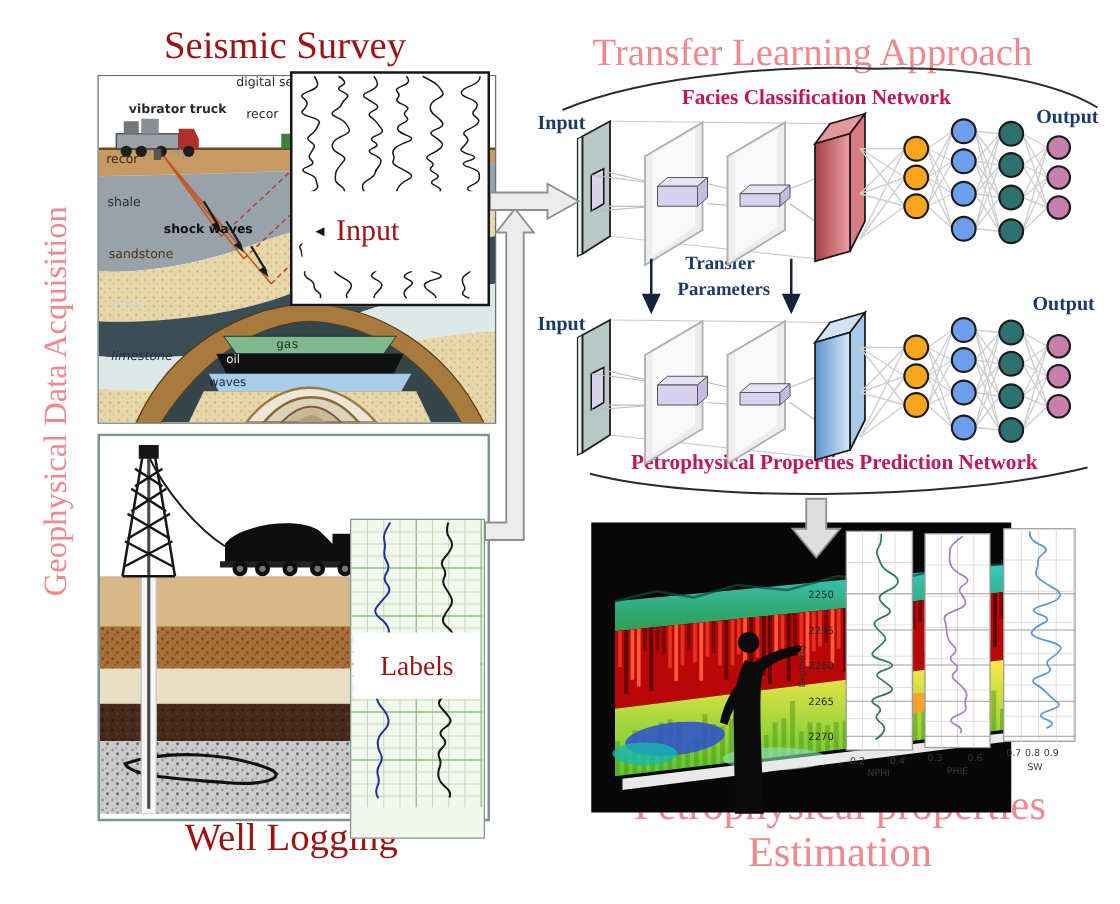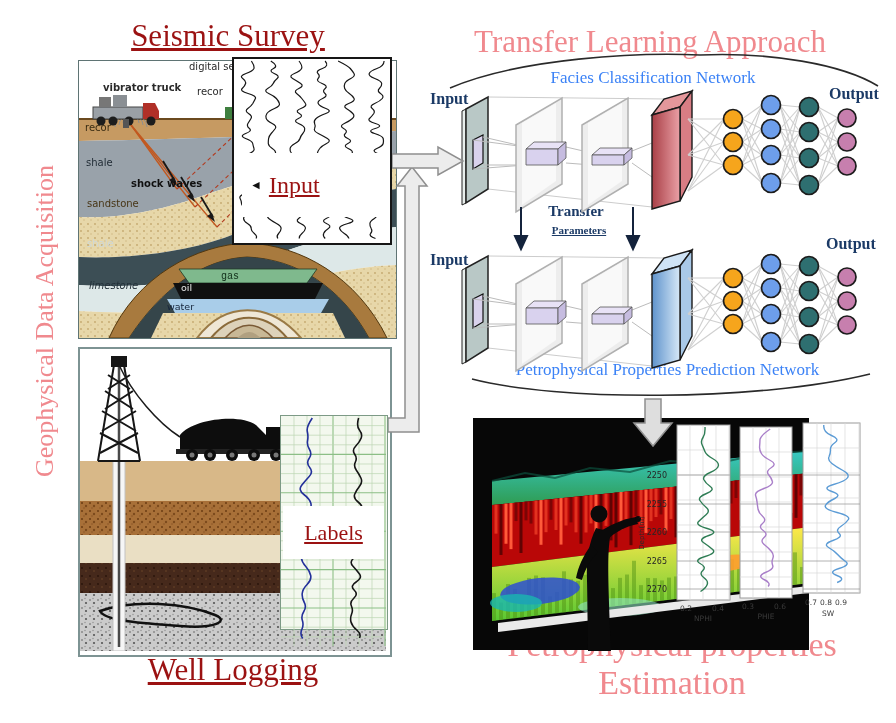--- a/index.html
+++ b/index.html
@@ -1,28 +1,28 @@
 <!DOCTYPE html>
 <html style="--dark-red: #9b1212; --pink: #f0898e; --navy: #1b3a66; --node-orange: #f6a51c; --node-blue: #6d9eeb; --node-teal: #2e6f70; --node-pink: #c77fae;"><head>
 <meta charset="utf-8">
 <style>
   html,body{margin:0;padding:0;background:#fff;}
   .canvas{position:relative;width:896px;height:723px;background:#fff;overflow:hidden;
           font-family:"Liberation Serif",serif;}
   .abs{position:absolute;}
   .ctr{text-align:center;}
-  .redT{color:var(--dark-red);text-decoration:underline;}
+  .redT{color:var(--dark-red);}
   .pinkT{color:var(--pink);}
   .navyT{color:var(--navy);font-weight:bold;}
-  .blackT{color:#3b82f6;font-weight:normal;}
+  .blackT{color:#be185d;font-weight:bold;}
   .figlabel{position:absolute;font-family:"DejaVu Sans",sans-serif;font-size:10px;line-height:1;white-space:nowrap;}
   .panel{box-sizing:border-box;}
   #trace-panel{left:232px;top:57px;width:160px;height:188px;background:#fff;border:2px solid #161616;z-index:3;}
   #input-box{left:8px;top:94px;width:136px;height:64px;background:#fff;display:flex;align-items:center;gap:7px;padding-left:8px;}
-  #log-panel{left:280px;top:415px;width:108px;height:215px;background:#f3f8ee;border:1.5px solid #7d9a86;z-index:3;}
+  #log-panel{left:280px;top:415px;width:108px;height:256px;background:#f3f8ee;border:1.5px solid #7d9a86;z-index:3;}
   #labels-box{left:2px;top:90px;width:101px;height:53px;background:#fff;display:flex;align-items:center;justify-content:center;}
   svg text{font-family:"DejaVu Sans",sans-serif;}
   .tick{font-size:7.5px;fill:#3a3a3a;}
   .dtick{font-size:8px;fill:#262626;}
 </style>
 </head>
 <body>
 
 <div class="canvas">
 
@@ -33,21 +33,21 @@
   <div class="abs pinkT ctr" style="left:470px;top:24px;width:360px;font-size:31px;">Transfer Learning Approach</div>
   <div class="abs blackT ctr" style="left:498px;top:68px;width:310px;font-size:17px;">Facies Classification Network</div>
   <div class="abs blackT ctr" style="left:455px;top:360px;width:425px;font-size:17px;">Petrophysical Properties Prediction Network</div>
   <div class="abs pinkT ctr" style="left:452px;top:626px;width:440px;font-size:34px;">Petrophysical properties Estimation</div>
 
   <div class="abs navyT" style="left:430px;top:90px;font-size:16px;">Input</div>
   <div class="abs navyT" style="left:829px;top:85px;font-size:16px;">Output</div>
   <div class="abs navyT" style="left:430px;top:251px;font-size:16px;">Input</div>
   <div class="abs navyT" style="left:826px;top:235px;font-size:16px;">Output</div>
   <div class="abs navyT ctr" style="left:530px;top:203px;width:92px;font-size:15px;">Transfer</div>
-  <div class="abs navyT ctr" style="left:518px;top:224px;width:122px;font-size:11px;text-decoration:underline;">Parameters</div>
+  <div class="abs navyT ctr" style="left:518px;top:224px;width:122px;font-size:15px;">Parameters</div>
 
   <div class="abs" style="left:78px;top:60px;width:317px;height:277px;border:1.5px solid #5f7474;">
     <svg width="317" height="277" viewBox="0 0 317 277">
       <defs>
         <pattern id="sandP" width="7" height="7" patternUnits="userSpaceOnUse">
           <rect width="7" height="7" fill="#e7d7a9"></rect>
             <circle cx="2" cy="2" r="0.9" fill="#c4a86e"></circle>
             <circle cx="5" cy="5" r="0.7" fill="#cdb37c"></circle>
         </pattern>
       </defs>
@@ -115,21 +115,21 @@
     <span class="figlabel" style="left:110px;top:1px;color:#2a2a2a;">digital seis</span>
     <span class="figlabel" style="left:118px;top:26px;color:#2a2a2a;text-align:center;">recor</span>
     <span class="figlabel" style="left:6px;top:62px;color:#3a2c12;">recor</span>
     <span class="figlabel" style="left:7px;top:97px;color:#1f2a33;">shale</span>
     <span class="figlabel" style="left:52px;top:118px;font-weight:bold;color:#101010;">shock waves</span>
     <span class="figlabel" style="left:8px;top:138px;color:#473515;">sandstone</span>
     <span class="figlabel" style="left:8px;top:178px;color:#cfd8d8;">shale</span>
     <span class="figlabel" style="left:10px;top:220px;color:#24313a;font-style:italic;">limestone</span>
     <span class="figlabel" style="left:142px;top:211px;font-size:10px;color:#11301a;font-family:Liberation Mono, monospace;">gas</span>
     <span class="figlabel" style="left:102px;top:222px;font-size:9.5px;color:#e8e8e8;">oil</span>
-    <span class="figlabel" style="left:88px;top:241px;font-size:9.5px;color:#15243a;">water</span>
+    <span class="figlabel" style="left:88px;top:241px;font-size:9.5px;color:#15243a;">waves</span>
   </div>
 
   <div class="abs panel" id="trace-panel">
     <svg width="156" height="184" viewBox="0 0 156 184">
       <path fill="none" stroke="#171717" stroke-width="1.2" d="M17.4,2.0 Q20.7,7.0 19.9,9.5 Q19.0,12.0 12.0,14.5 Q5.0,17.0 8.7,19.5 Q12.3,22.0 11.6,24.5 Q10.9,27.0 8.2,29.5 Q5.5,32.0 14.1,34.5 Q22.6,37.0 21.4,39.5 Q20.2,42.0 18.8,44.5 Q17.3,47.0 13.8,49.5 Q10.4,52.0 14.5,54.5 Q18.6,57.0 17.0,59.5 Q15.5,62.0 13.9,64.5 Q12.4,67.0 15.4,69.5 Q18.4,72.0 11.7,74.5 Q5.0,77.0 11.6,79.5 Q18.3,82.0 18.7,84.5 Q19.2,87.0 20.0,89.5 Q20.9,92.0 15.3,94.5 Q9.7,97.0 15.6,99.5 Q21.6,102.0 21.1,104.5 Q20.7,107.0 20.1,109.5 Q19.4,112.0 19.8,114.5 Q20.1,117.0 21.6,119.5 Q23.1,122.0 20.1,124.5 Q17.1,127.0 16.9,129.5 Q16.7,132.0 10.7,134.5 Q4.7,137.0 6.1,139.5 Q7.5,142.0 7.5,144.5 Q7.6,147.0 12.8,149.5 Q18.1,152.0 13.8,154.5 Q9.6,157.0 9.6,159.5 Q9.6,162.0 13.5,164.5 Q17.5,167.0 17.2,169.5 Q17.0,172.0 20.3,174.5 Q23.7,177.0 22.0,179.5"></path>
       <path fill="none" stroke="#171717" stroke-width="1.2" d="M36.8,2.0 Q44.9,7.0 39.5,9.5 Q34.1,12.0 40.2,14.5 Q46.3,17.0 43.2,19.5 Q40.2,22.0 39.2,24.5 Q38.2,27.0 33.7,29.5 Q29.2,32.0 34.7,34.5 Q40.2,37.0 42.4,39.5 Q44.6,42.0 45.4,44.5 Q46.3,47.0 40.5,49.5 Q34.7,52.0 32.9,54.5 Q31.2,57.0 32.2,59.5 Q33.2,62.0 38.2,64.5 Q43.1,67.0 41.3,69.5 Q39.4,72.0 37.2,74.5 Q35.0,77.0 34.6,79.5 Q34.2,82.0 34.3,84.5 Q34.5,87.0 38.3,89.5 Q42.1,92.0 41.5,94.5 Q40.8,97.0 38.6,99.5 Q36.5,102.0 37.9,104.5 Q39.3,107.0 36.0,109.5 Q32.7,112.0 39.9,114.5 Q47.1,117.0 46.7,119.5 Q46.4,122.0 40.1,124.5 Q33.9,127.0 34.1,129.5 Q34.2,132.0 36.3,134.5 Q38.4,137.0 43.6,139.5 Q48.7,142.0 46.5,144.5 Q44.3,147.0 44.9,149.5 Q45.4,152.0 38.4,154.5 Q31.5,157.0 34.7,159.5 Q37.9,162.0 42.5,164.5 Q47.2,167.0 47.1,169.5 Q47.0,172.0 44.6,174.5 Q42.1,177.0 43.8,179.5"></path>
       <path fill="none" stroke="#171717" stroke-width="1.2" d="M65.0,2.0 Q68.8,7.0 67.6,9.5 Q66.4,12.0 60.4,14.5 Q54.3,17.0 58.6,19.5 Q62.9,22.0 66.7,24.5 Q70.4,27.0 64.8,29.5 Q59.3,32.0 62.6,34.5 Q65.8,37.0 67.8,39.5 Q69.8,42.0 71.5,44.5 Q73.3,47.0 66.9,49.5 Q60.4,52.0 65.3,54.5 Q70.2,57.0 64.4,59.5 Q58.5,62.0 64.5,64.5 Q70.4,67.0 70.7,69.5 Q71.1,72.0 68.8,74.5 Q66.6,77.0 66.0,79.5 Q65.4,82.0 61.0,84.5 Q56.5,87.0 56.1,89.5 Q55.6,92.0 57.6,94.5 Q59.5,97.0 65.1,99.5 Q70.8,102.0 64.7,104.5 Q58.6,107.0 63.6,109.5 Q68.6,112.0 66.9,114.5 Q65.3,117.0 65.2,119.5 Q65.1,122.0 65.8,124.5 Q66.4,127.0 68.5,129.5 Q70.6,132.0 69.0,134.5 Q67.4,137.0 64.9,139.5 Q62.4,142.0 65.0,144.5 Q67.7,147.0 69.6,149.5 Q71.5,152.0 69.8,154.5 Q68.0,157.0 64.6,159.5 Q61.1,162.0 66.5,164.5 Q71.9,167.0 71.4,169.5 Q71.0,172.0 67.9,174.5 Q64.9,177.0 65.2,179.5"></path>
       <path fill="none" stroke="#171717" stroke-width="1.2" d="M91.1,2.0 Q95.5,7.0 88.4,9.5 Q81.3,12.0 83.9,14.5 Q86.5,17.0 84.1,19.5 Q81.7,22.0 88.1,24.5 Q94.4,27.0 91.2,29.5 Q88.0,32.0 91.0,34.5 Q94.1,37.0 88.6,39.5 Q83.1,42.0 84.2,44.5 Q85.2,47.0 91.9,49.5 Q98.7,52.0 91.8,54.5 Q84.9,57.0 82.1,59.5 Q79.4,62.0 80.6,64.5 Q81.8,67.0 80.6,69.5 Q79.3,72.0 84.3,74.5 Q89.2,77.0 93.4,79.5 Q97.6,82.0 92.6,84.5 Q87.6,87.0 85.7,89.5 Q83.7,92.0 83.3,94.5 Q82.8,97.0 83.2,99.5 Q83.6,102.0 82.5,104.5 Q81.4,107.0 89.5,109.5 Q97.6,112.0 88.5,114.5 Q79.3,117.0 84.1,119.5 Q89.0,122.0 89.8,124.5 Q90.6,127.0 87.3,129.5 Q84.0,132.0 86.1,134.5 Q88.2,137.0 87.2,139.5 Q86.3,142.0 89.5,144.5 Q92.8,147.0 95.6,149.5 Q98.5,152.0 98.1,154.5 Q97.7,157.0 92.2,159.5 Q86.7,162.0 92.4,164.5 Q98.2,167.0 94.4,169.5 Q90.5,172.0 89.6,174.5 Q88.6,177.0 91.2,179.5"></path>
       <path fill="none" stroke="#171717" stroke-width="1.2" d="M104.1,2.0 Q114.1,7.0 116.3,9.5 Q118.4,12.0 120.0,14.5 Q121.6,17.0 116.8,19.5 Q111.9,22.0 110.8,24.5 Q109.7,27.0 110.7,29.5 Q111.6,32.0 115.3,34.5 Q118.9,37.0 120.1,39.5 Q121.3,42.0 114.7,44.5 Q108.2,47.0 112.3,49.5 Q116.5,52.0 118.8,54.5 Q121.2,57.0 118.4,59.5 Q115.7,62.0 110.3,64.5 Q104.9,67.0 109.6,69.5 Q114.2,72.0 111.3,74.5 Q108.4,77.0 113.8,79.5 Q119.3,82.0 113.9,84.5 Q108.5,87.0 114.2,89.5 Q119.9,92.0 117.9,94.5 Q116.0,97.0 110.1,99.5 Q104.3,102.0 107.1,104.5 Q109.8,107.0 116.6,109.5 Q123.3,112.0 118.4,114.5 Q113.4,117.0 117.6,119.5 Q121.8,122.0 114.7,124.5 Q107.7,127.0 112.6,129.5 Q117.5,132.0 113.0,134.5 Q108.6,137.0 116.3,139.5 Q123.9,142.0 116.2,144.5 Q108.6,147.0 107.7,149.5 Q106.8,152.0 107.1,154.5 Q107.5,157.0 115.3,159.5 Q123.1,162.0 113.9,164.5 Q104.8,167.0 105.6,169.5 Q106.3,172.0 110.3,174.5 Q114.4,177.0 114.9,179.5"></path>
       <path fill="none" stroke="#171717" stroke-width="1.2" d="M150.1,2.0 Q149.9,7.0 143.0,9.5 Q136.1,12.0 135.2,14.5 Q134.3,17.0 140.8,19.5 Q147.3,22.0 147.7,24.5 Q148.0,27.0 145.4,29.5 Q142.7,32.0 146.5,34.5 Q150.3,37.0 148.3,39.5 Q146.3,42.0 140.7,44.5 Q135.0,47.0 138.2,49.5 Q141.4,52.0 139.8,54.5 Q138.1,57.0 135.5,59.5 Q132.9,62.0 141.4,64.5 Q149.9,67.0 141.2,69.5 Q132.5,72.0 140.6,74.5 Q148.6,77.0 149.2,79.5 Q149.8,82.0 149.2,84.5 Q148.6,87.0 142.8,89.5 Q137.0,92.0 143.6,94.5 Q150.1,97.0 150.5,99.5 Q150.9,102.0 142.4,104.5 Q133.9,107.0 135.6,109.5 Q137.3,112.0 135.4,114.5 Q133.6,117.0 134.8,119.5 Q136.0,122.0 142.2,124.5 Q148.5,127.0 142.0,129.5 Q135.5,132.0 133.4,134.5 Q131.3,137.0 136.5,139.5 Q141.6,142.0 136.6,144.5 Q131.5,147.0 132.4,149.5 Q133.2,152.0 138.9,154.5 Q144.6,157.0 140.4,159.5 Q136.2,162.0 135.9,164.5 Q135.7,167.0 137.2,169.5 Q138.8,172.0 136.6,174.5 Q134.3,177.0 141.5,179.5"></path>

